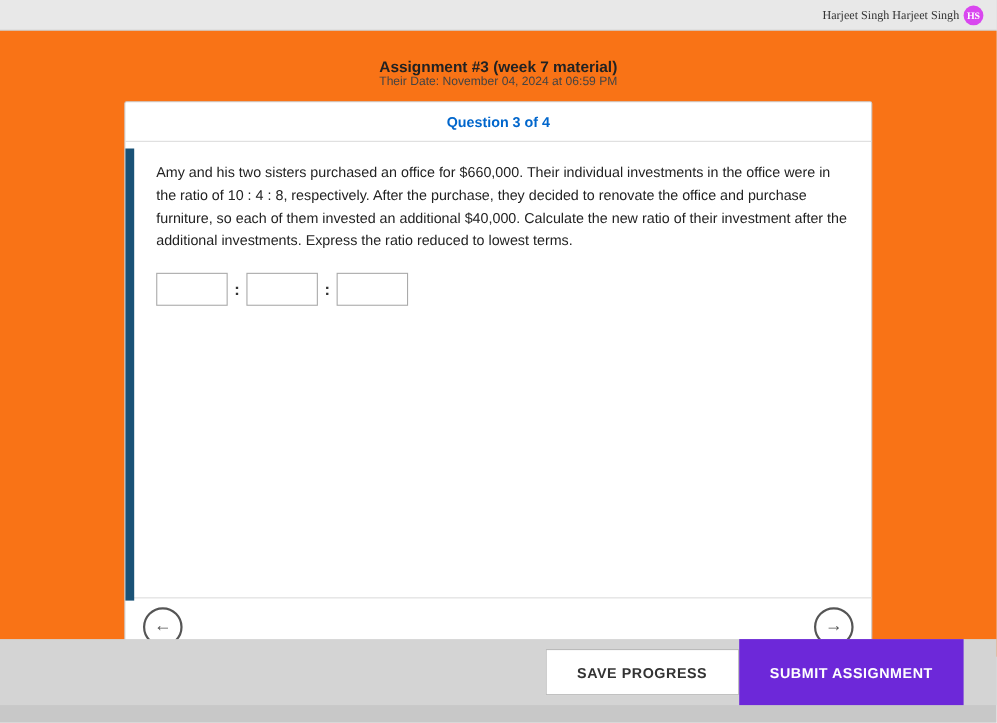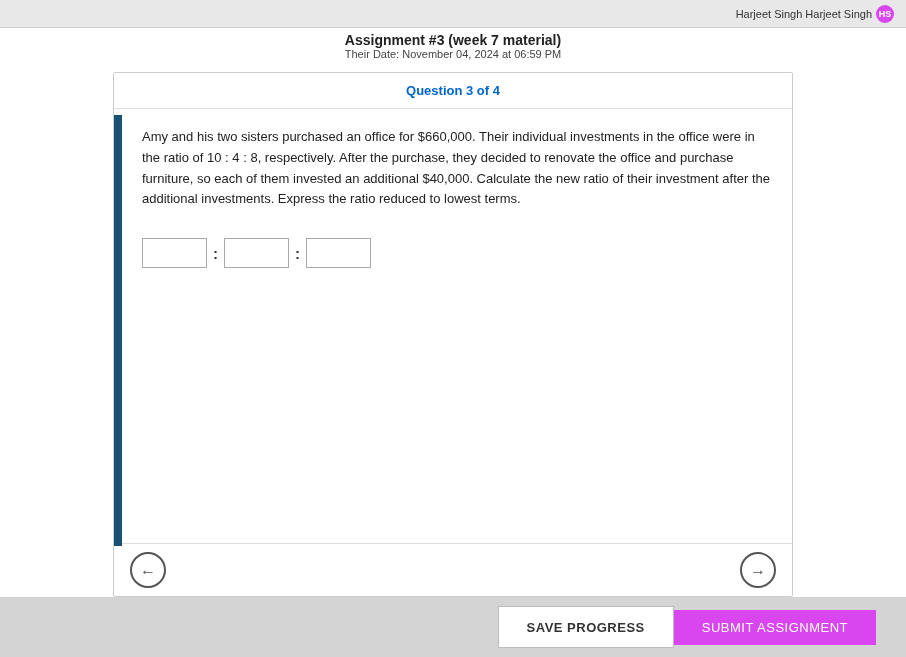--- a/index.html
+++ b/index.html
@@ -15,20 +15,21 @@
       position: absolute;
       top: 0; right: 0;
       width: 100%;
       height: 28px;
       background: #e8e8e8;
       display: flex;
       justify-content: flex-end;
       align-items: center;
       padding-right: 12px;
       border-bottom: 1px solid #ccc;
+      font-family: Liberation Serif, serif;
     }
     .user-info {
       font-size: 11px;
       color: #333;
       display: flex;
       align-items: center;
       gap: 4px;
     }
     .user-avatar {
       width: 18px;
@@ -40,25 +41,25 @@
       justify-content: center;
       color: white;
       font-size: 9px;
       font-weight: bold;
     }
     .main-content {
       position: absolute;
       top: 28px;
       left: 0; right: 0;
       bottom: 60px;
-      background: #ffffff;
+      background: #f97316;
       display: flex;
       flex-direction: column;
       align-items: center;
-      padding: 4px 20px 0 20px;
+      padding: 24px 20px 0 20px;
     }
     .assignment-header {
       width: 100%;
       max-width: 680px;
       margin-bottom: 12px;
     }
     .assignment-title {
       font-size: 14px;
       font-weight: bold;
       color: #222;
@@ -98,21 +99,21 @@
       border-radius: 0;
     }
     .question-body {
       padding: 18px 20px 18px 28px;
       flex: 1;
     }
     .question-text {
       font-size: 13px;
       color: #222;
       line-height: 1.6;
-      margin-bottom: 28px;
+      margin-bottom: 18px;
     }
     .ratio-inputs {
       display: flex;
       align-items: center;
       gap: 6px;
       margin-top: 8px;
     }
     .ratio-input {
       width: 65px;
       height: 30px;
@@ -142,47 +143,47 @@
       background: white;
       cursor: pointer;
       display: flex;
       align-items: center;
       justify-content: center;
       font-size: 16px;
       color: #555;
     }
     .bottom-bar {
       position: absolute;
-      bottom: 0; left: 0; right: 0;
+      bottom: 16px; left: 0; right: 0;
       height: 60px;
       background: #d4d4d4;
       display: flex;
       justify-content: flex-end;
       align-items: center;
       padding-right: 30px;
       gap: 0;
     }
     .save-btn {
       height: 42px;
       padding: 0 28px;
       background: white;
       border: 1px solid #bbb;
       font-size: 13px;
       font-weight: bold;
       color: #333;
       cursor: pointer;
       letter-spacing: 0.5px;
     }
     .submit-btn {
-      height: 35px;
+      height: 60px;
       padding: 0 28px;
-      background: #d946ef;
+      background: #6d28d9;
       border: none;
       font-size: 13px;
-      font-weight: normal;
+      font-weight: bold;
       color: white;
       cursor: pointer;
       letter-spacing: 0.5px;
     }
     @keyframes blink {
       50% { opacity: 0; }
     }
   </style>
 </head>
 <body>

